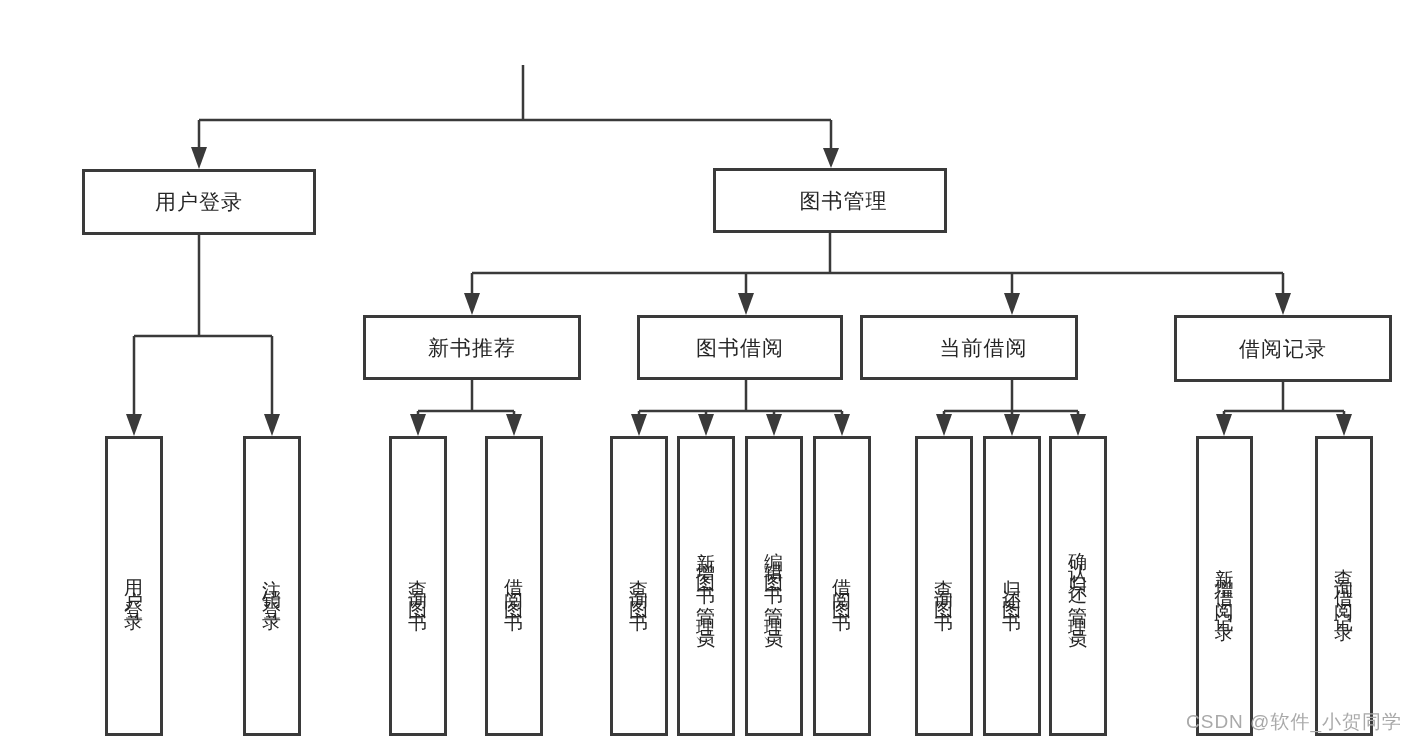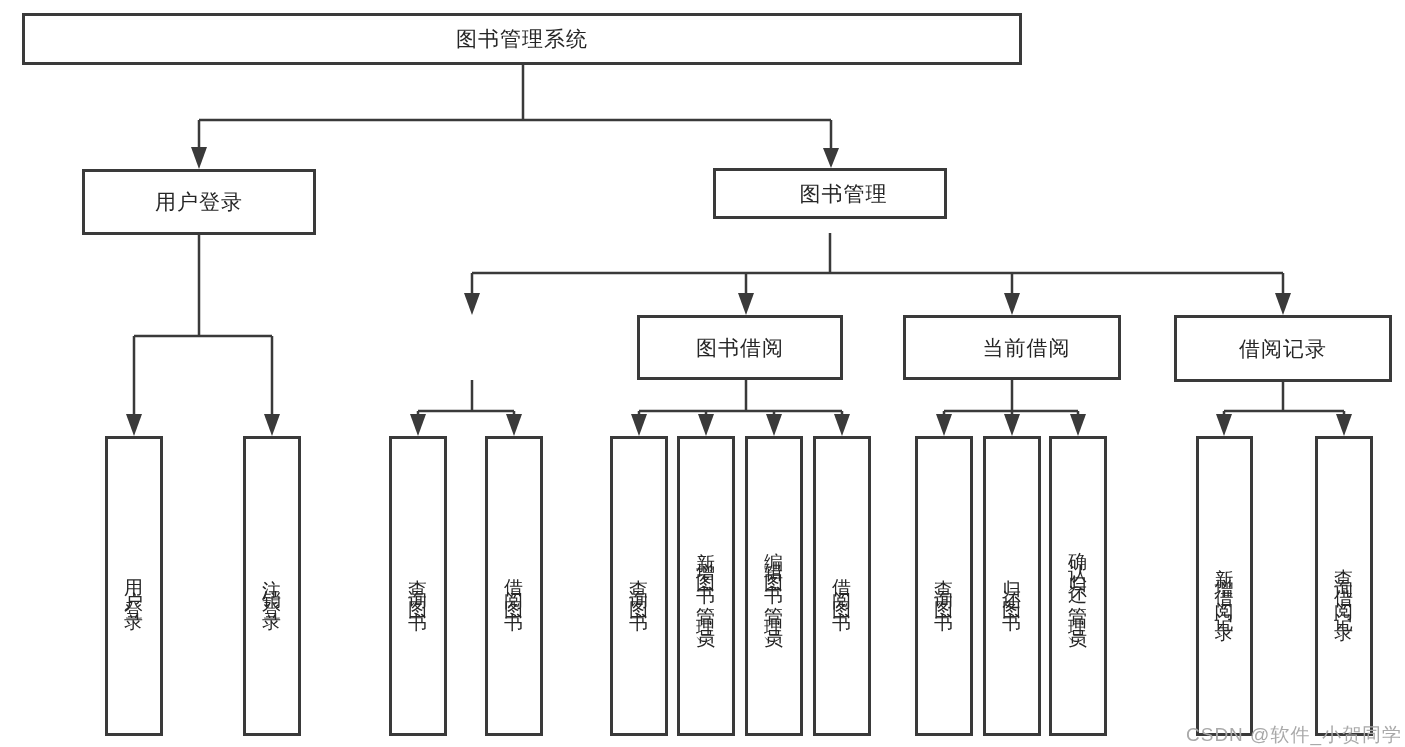--- a/index.html
+++ b/index.html
@@ -38,21 +38,20 @@
   }
   .watermark {
     position: absolute;
     left: 1186px;
     top: 709px;
     font-size: 19px;
     color: #a9a9a9;
     letter-spacing: 1px;
     white-space: nowrap;
     z-index: 5;
-    margin-top: 13px;
   }
 </style>
 </head>
 <body>
 
 <div class="canvas">
 
   <svg class="wires" viewBox="0 0 1405 747" xmlns="http://www.w3.org/2000/svg">
     <g stroke="#3a3a3a" stroke-width="2.5" fill="none">
 
@@ -86,35 +85,35 @@
       <polygon points="766,414 782,414 774,436"></polygon>
       <polygon points="834,414 850,414 842,436"></polygon>
       <polygon points="936,414 952,414 944,436"></polygon>
       <polygon points="1004,414 1020,414 1012,436"></polygon>
       <polygon points="1070,414 1086,414 1078,436"></polygon>
       <polygon points="1216,414 1232,414 1224,436"></polygon>
       <polygon points="1336,414 1352,414 1344,436"></polygon>
     </g>
   </svg>
 
-  <div class="node h" style="left:22px; top:13px; width:1000px; height:52px;">
-    <span>图书管理系统</span>
-  </div>
 
   <div class="node h" style="left:82px; top:169px; width:234px; height:66px;">
     <span>用户登录</span>
   </div>
-  <div class="node h" style="left:713px; top:168px; width:234px; height:51px;padding-left:27px;">
+  <div class="node h" style="left:713px; top:168px; width:234px; height:65px;padding-left:27px;">
     <span>图书管理</span>
   </div>
 
+  <div class="node h" style="left:363px; top:315px; width:218px; height:65px;">
+    <span>新书推荐</span>
+  </div>
   <div class="node h" style="left:637px; top:315px; width:206px; height:65px;">
     <span>图书借阅</span>
   </div>
-  <div class="node h" style="left:903px; top:315px; width:218px; height:65px;padding-left:29px;">
+  <div class="node h" style="left:860px; top:315px; width:218px; height:65px;padding-left:29px;">
     <span>当前借阅</span>
   </div>
   <div class="node h" style="left:1174px; top:315px; width:218px; height:67px;">
     <span>借阅记录</span>
   </div>
 
   <div class="node v" style="left:105px; top:436px; width:58px; height:300px;">
     <span class="vtext">用户登录</span>
   </div>
   <div class="node v" style="left:243px; top:436px; width:58px; height:300px;">

